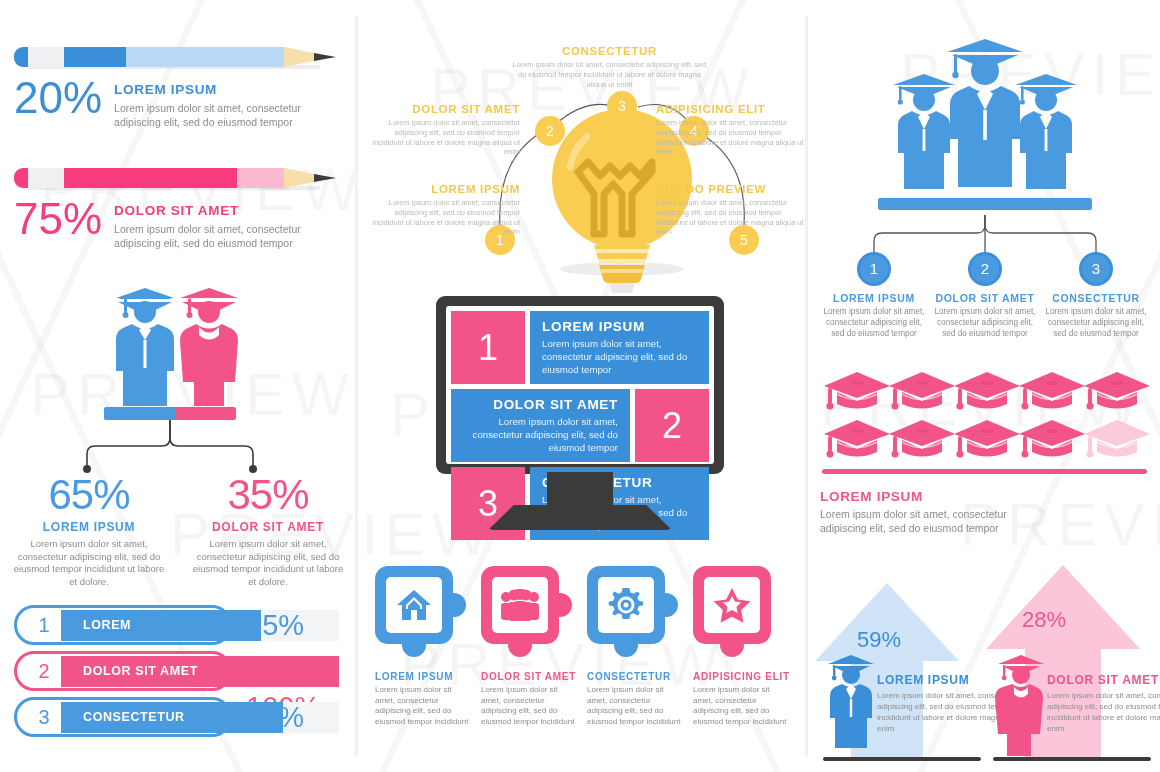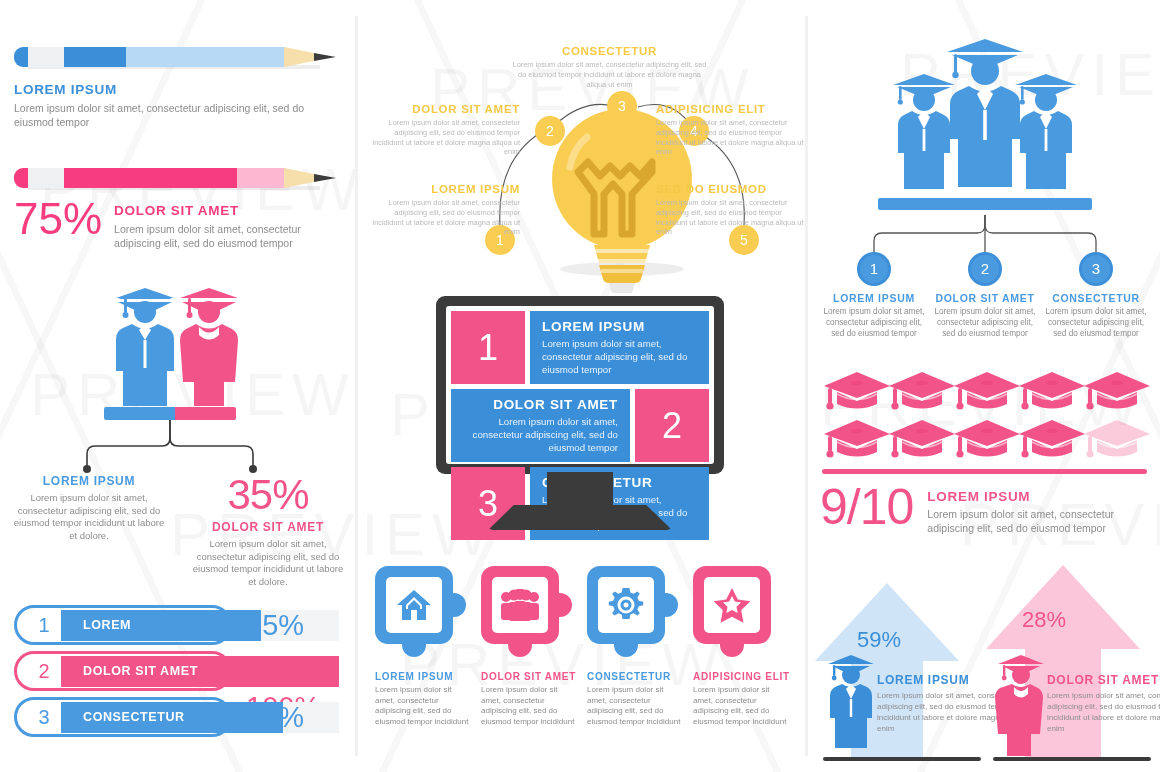--- a/index.html
+++ b/index.html
@@ -139,20 +139,21 @@
       <div class="shadow"></div>
       <div class="eraser" style="background:#3b8fd9;"></div>
       <div class="ferrule"></div>
       <div class="track" style="background:#b8d9f5;">
         <div class="fill" style="width:28%;background:#3b8fd9;"></div>
       </div>
       <div class="wood"></div>
       <div class="lead"></div>
     </div>
     <div class="pc-row">
+      <div class="pc-num" style="color:#3b8fd9;">20%</div>
       <div class="pc-txt">
         <div class="ttl" style="color:#3b8fd9;">LOREM IPSUM</div>
         <div class="body-txt">Lorem ipsum dolor sit amet, consectetur adipiscing elit, sed do eiusmod tempor</div>
       </div>
     </div>
   </div>
 
   <div class="panel" style="left:14px;top:165px;width:330px;">
     <div class="pencil">
       <div class="shadow"></div>
@@ -201,20 +202,21 @@
     </svg>
     <div class="split-bar" style="left:104px;top:125px;width:71px;background:#4a9ae0;border-radius:2px 0 0 2px;"></div>
     <div class="split-bar" style="left:175px;top:125px;width:61px;background:#f2548a;border-radius:0 2px 2px 0;"></div>
     <svg width="290" height="62" style="position:absolute;left:50px;top:138px;">
       <path d="M120 0 L120 18 Q120 26 112 26 L45 26 Q37 26 37 34 L37 46" fill="none" stroke="#3b3b3b" stroke-width="1.6"></path>
       <path d="M120 0 L120 18 Q120 26 128 26 L195 26 Q203 26 203 34 L203 46" fill="none" stroke="#3b3b3b" stroke-width="1.6"></path>
       <circle cx="37" cy="49" r="4" fill="#3b3b3b"></circle>
       <circle cx="203" cy="49" r="4" fill="#3b3b3b"></circle>
     </svg>
     <div class="split-col" style="left:9px;top:190px;">
+      <div class="bigpct" style="color:#4a9ae0;">65%</div>
       <div class="ttl" style="color:#4a9ae0;">LOREM IPSUM</div>
       <div class="body-txt">Lorem ipsum dolor sit amet, consectetur adipiscing elit, sed do eiusmod tempor incididunt ut labore et dolore.</div>
     </div>
     <div class="split-col" style="left:188px;top:190px;">
       <div class="bigpct" style="color:#f2548a;">35%</div>
       <div class="ttl" style="color:#f2548a;">DOLOR SIT AMET</div>
       <div class="body-txt">Lorem ipsum dolor sit amet, consectetur adipiscing elit, sed do eiusmod tempor incididunt ut labore et dolore.</div>
     </div>
   </div>
 
@@ -292,21 +294,21 @@
     </div>
     <div class="bulb-lbl" style="left:286px;top:68px;text-align:left;">
       <div class="ttl">ADIPISICING ELIT</div>
       <div class="body-txt">Lorem ipsum dolor sit amet, consectetur adipiscing elit, sed do eiusmod tempor incididunt ut labore et dolore magna aliqua ut enim</div>
     </div>
     <div class="bulb-lbl" style="left:0px;top:148px;text-align:right;">
       <div class="ttl">LOREM IPSUM</div>
       <div class="body-txt">Lorem ipsum dolor sit amet, consectetur adipiscing elit, sed do eiusmod tempor incididunt ut labore et dolore magna aliqua ut enim</div>
     </div>
     <div class="bulb-lbl" style="left:286px;top:148px;text-align:left;">
-      <div class="ttl">SED DO EIUSMOD</div>
+      <div class="ttl">SED DO PREVIEW</div>
       <div class="body-txt">Lorem ipsum dolor sit amet, consectetur adipiscing elit, sed do eiusmod tempor incididunt ut labore et dolore magna aliqua ut enim</div>
     </div>
   </div>
 
   <div class="panel" style="left:420px;top:296px;width:320px;height:240px;">
     <div class="mon" style="left:16px;top:0px;width:288px;height:178px;">
       <div class="mon-screen">
         <div class="mrow">
           <div class="mnum" style="background:#f2548a;">1</div>
           <div class="mtxt" style="background:#3b8fd9;">
@@ -546,21 +548,20 @@
             <polygon points="0,14 33,0 66,14 33,26" fill="#f2548a"></polygon>
             <path d="M13 20 l0 12 q20 9 40 0 l0-12 l-20 9 Z" fill="#f2548a"></path>
             <path d="M13 22 q20 11 40 0" fill="none" stroke="#ffffff" stroke-width="1.6" opacity=".55"></path>
             <rect x="4" y="16" width="4" height="16" rx="2" fill="#f2548a"></rect>
             <circle cx="6" cy="34" r="3.6" fill="#f2548a"></circle>
           </g>
       </g>
     </svg>
     <div style="position:absolute;left:4px;top:101px;width:325px;height:5px;background:#f2548a;border-radius:3px;"></div>
     <div style="position:absolute;left:2px;top:113px;display:flex;align-items:flex-start;gap:14px;">
-      <div class="bigpct" style="color:#f2548a;">9/10</div>
       <div style="padding-top:8px;width:235px;">
         <div class="ttl" style="color:#f2548a;">LOREM IPSUM</div>
         <div class="body-txt">Lorem ipsum dolor sit amet, consectetur adipiscing elit, sed do eiusmod tempor</div>
       </div>
     </div>
   </div>
 
   <div class="panel" style="left:815px;top:565px;width:340px;height:200px;">
 
     <svg width="160" height="175" style="position:absolute;left:0;top:18px;">

